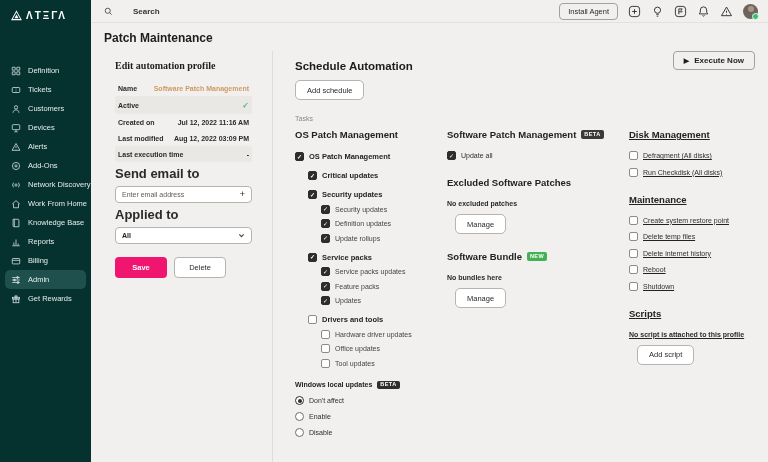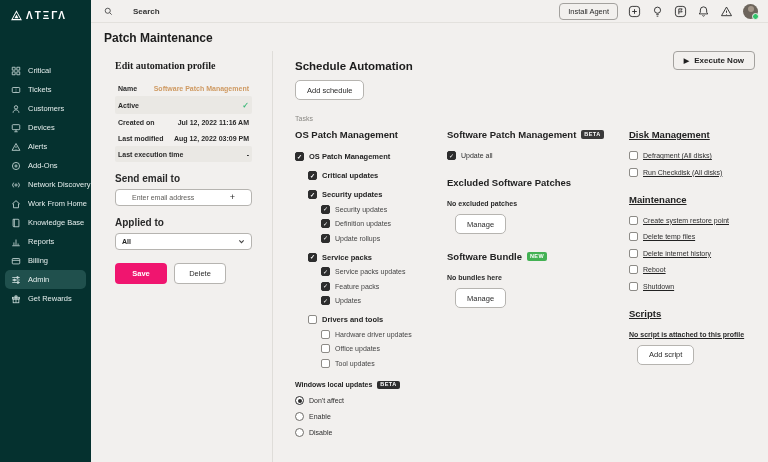--- a/index.html
+++ b/index.html
@@ -55,23 +55,23 @@
   .left-panel { width:137px; flex-shrink:0; margin-top:9px; }
   .lp-title { font-size:10px; font-weight:700; color:#1d1d1d; margin-bottom:9px;font-family:Liberation Serif, serif; }
   .lp-rows { }
   .lp-row { display:flex; justify-content:space-between; align-items:center; gap:4px;
     font-size:7px; padding:4.5px 3px; border-radius:2px; }
   .lp-row.alt { background:#eae8e4; }
   .lp-row .lbl { font-weight:700; color:#2a2a2a; }
   .lp-row .val { font-weight:600; color:#2a2a2a; text-align:right; }
   .lp-row .val.link { color:#cf9a62; cursor:pointer; }
   .lp-row .val.check { color:#3cb878; font-size:8px; }
-  .lp-label-sm { font-size:10px; font-weight:700; color:#2a2a2a; margin:11px 0 5px; }
+  .lp-label-sm { font-size:13px; font-weight:700; color:#2a2a2a; margin:4px 0 5px; }
   .input-wrap { display:flex; align-items:center; justify-content:space-between;
-    border:1px solid #b6b4b0; border-radius:4px; background:#fff; height:17px; padding:0 16px; }
+    border:1px solid #b6b4b0; border-radius:4px; background:#fff; height:17px; padding:0 6px; }
   .input-wrap input { border:none; outline:none; background:transparent; font-size:7px;
     width:100px; font-family:"Liberation Sans",sans-serif; color:#222; }
   .input-wrap input::placeholder { color:#5e5c59; opacity:1; }
   .plus-suffix { font-size:9px; color:#2b2b2b; cursor:pointer; line-height:1; }
   .select-box { display:flex; align-items:center; justify-content:space-between;
     border:1px solid #b6b4b0; border-radius:4px; background:#fff; height:17px; padding:0 6px;
     cursor:pointer; }
   .select-box .sel-val { font-size:7px; font-weight:600; color:#222; }
   .select-box svg { width:7px; height:7px; stroke:#444; stroke-width:1.3; fill:none; }
   .btn-row { display:flex; gap:7px; margin-top:13px; }
@@ -145,21 +145,21 @@
           <path d="M6 1.5L11 10.5H1z" fill="none" stroke="#fff" stroke-width="1.1"></path>
           <path d="M6 5l2.2 4H3.8z" fill="#fff"></path>
         </svg>
       <span class="logo-text">ΛTΞΓΛ</span>
     </div>
     <nav class="nav">
       <div class="nav-item">
         <svg viewBox="0 0 12 12">
             <path d="M1.5 1.5h3.5v3.5H1.5zM7 1.5h3.5v3.5H7zM1.5 7h3.5v3.5H1.5zM7 7h3.5v3.5H7z"></path>
           </svg>
-        <span>Critical</span>
+        <span>Definition</span>
       </div>
       <div class="nav-item">
         <svg viewBox="0 0 12 12">
             <rect x="1.5" y="3" width="9" height="6" rx="1"></rect>
             <path d="M6 3v1.2M6 5.4v1.2M6 7.8V9" stroke-dasharray="1 1"></path>
           </svg>
         <span>Tickets</span>
       </div>
       <div class="nav-item">
         <svg viewBox="0 0 12 12">

